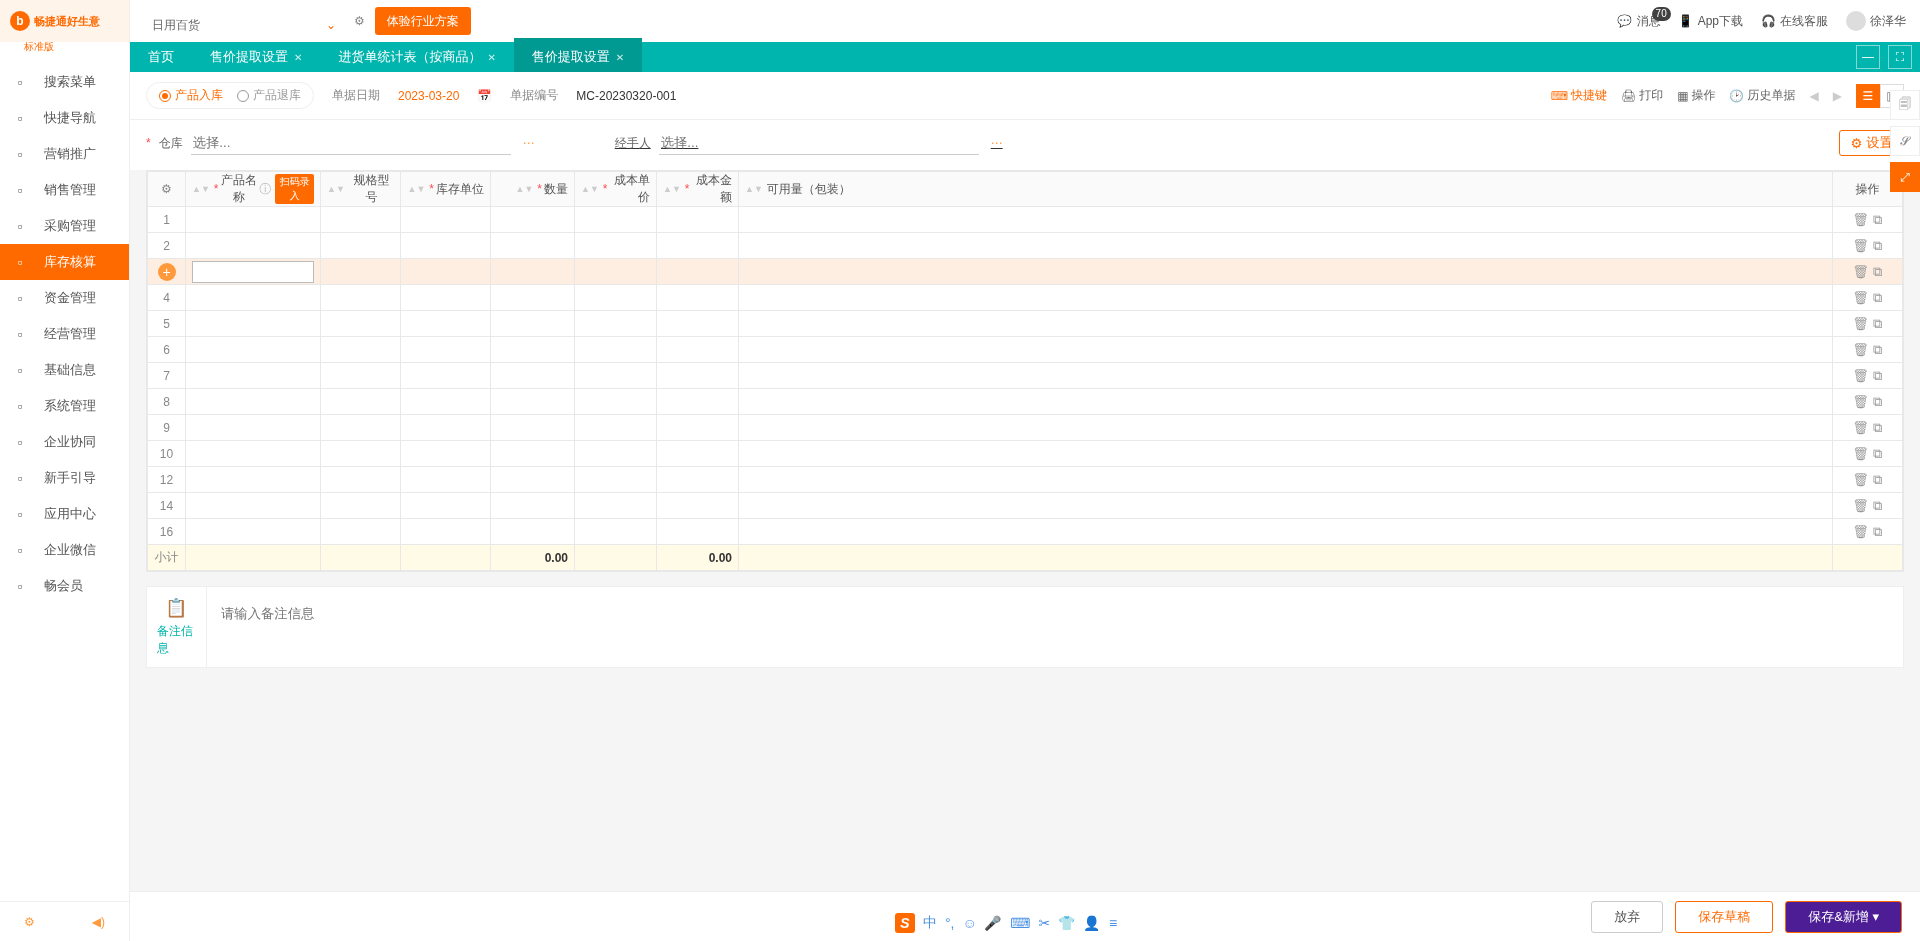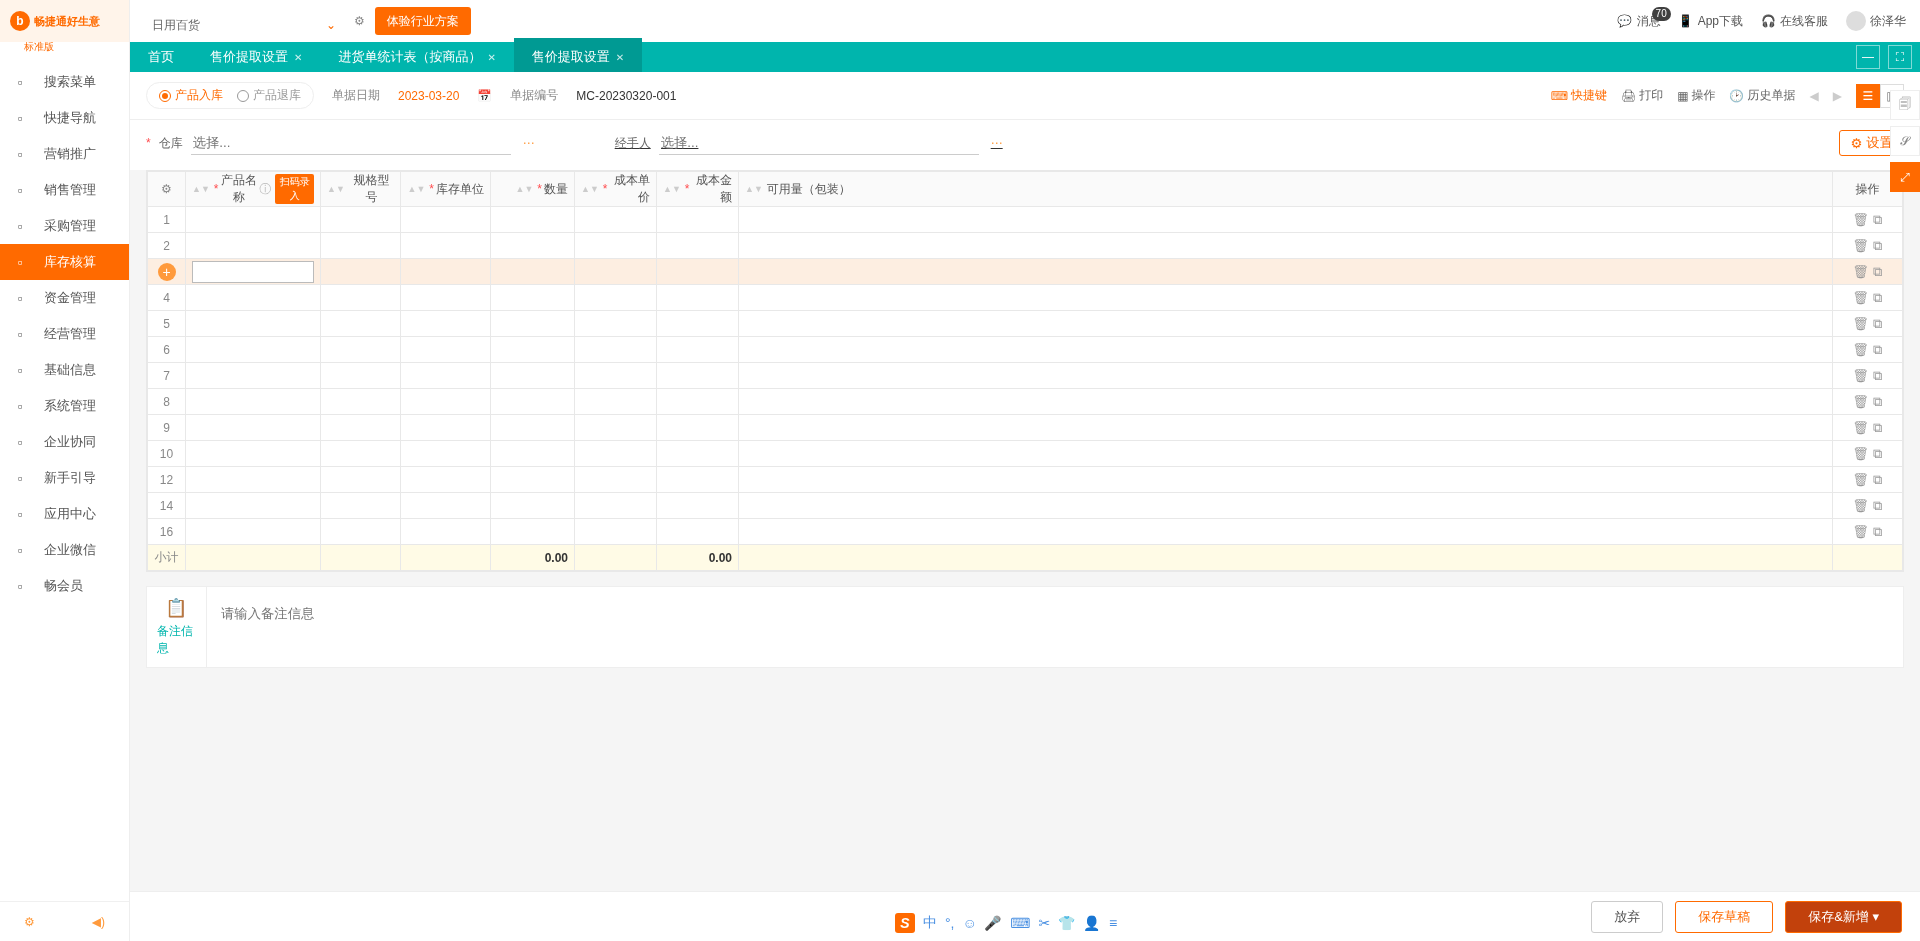--- a/index.html
+++ b/index.html
@@ -96,21 +96,21 @@
 
 .remark { background: #fff; margin: 14px 16px 0 16px; display: flex; border: 1px solid #eee; }
 .remark-left { width: 60px; display: flex; flex-direction: column; align-items: center; justify-content: center; gap: 4px; padding: 10px; border-right: 1px solid #eee; color: #00b5ad; }
 .remark-left .ric { font-size: 18px; }
 .remark-input { flex: 1; border: none; padding: 18px 14px; color: #999; resize: none; font-family: inherit; }
 
 
 .footer { position: absolute; bottom: 0; left: 0; right: 0; height: 50px; background: #fff; border-top: 1px solid #eee; display: flex; align-items: center; justify-content: flex-end; gap: 12px; padding: 0 18px; }
 .btn { height: 32px; padding: 0 22px; border-radius: 3px; cursor: pointer; font-size: 13px; border: 1px solid #ccc; background: #fff; color: #555; }
 .btn.outline-orange { border-color: #ff6a00; color: #ff6a00; }
-.btn.solid-orange { background: #c2410c; border-color: #ff6a00; color: #fff; }
+.btn.solid-orange { background: #4c1d95; border-color: #ff6a00; color: #fff; }
 .ime-bar { position: absolute; bottom: 8px; left: 50%; transform: translateX(-130px); display: flex; align-items: center; gap: 8px; color: #4a90e2; font-size: 14px; }
 .ime-bar .s { width: 20px; height: 20px; background: #ff6a00; color: #fff; display: inline-flex; align-items: center; justify-content: center; font-weight: bold; border-radius: 3px; font-style: italic; }
 
 
 .rightrail { position: absolute; right: 0; top: 90px; width: 30px; display: flex; flex-direction: column; gap: 6px; }
 .rr { width: 30px; height: 30px; background: #fff; border: 1px solid #eee; display: flex; align-items: center; justify-content: center; color: #888; cursor: pointer; }
 .rr.active { background: #ff6a00; color: #fff; border-color: #ff6a00; }
 </style>
 </head>
 <body>

